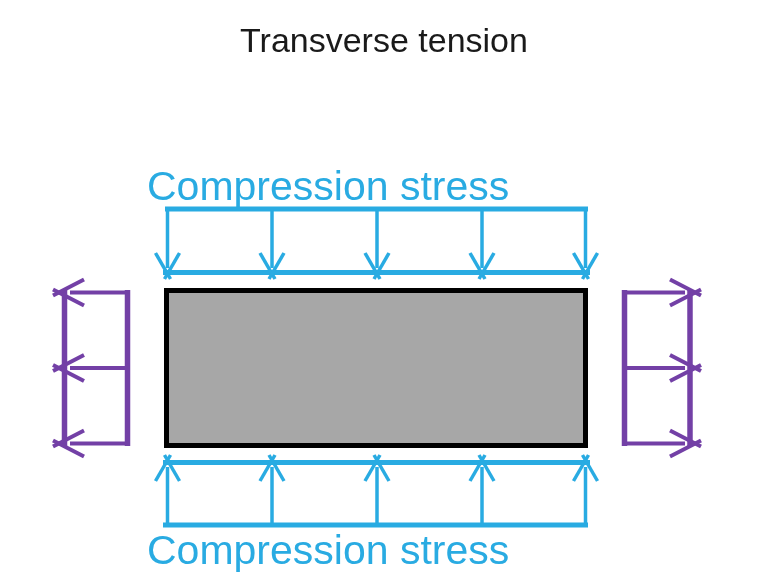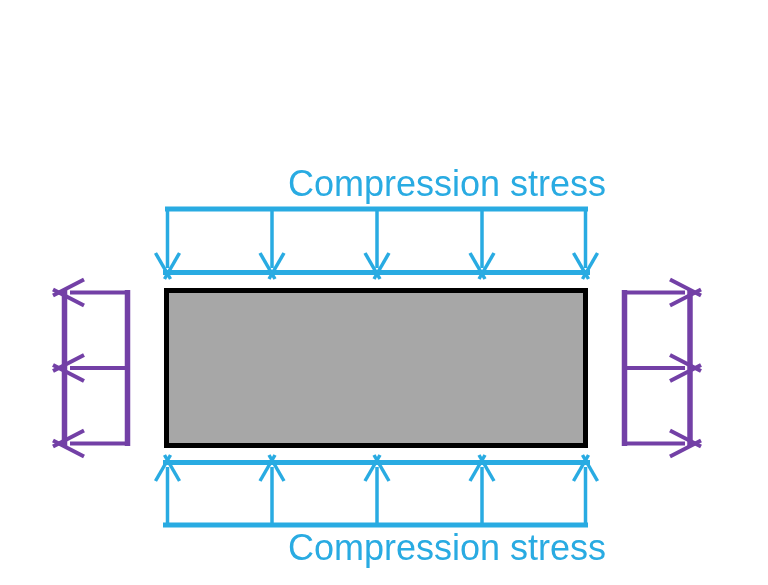--- a/index.html
+++ b/index.html
@@ -26,24 +26,24 @@
     left: 0;
     width: 768px;
     text-align: center;
     font-size: 34px;
     line-height: 1.1;
     color: var(--title_text, #1a1a1a);
     letter-spacing: 0px;
   }
   .load-label {
     position: absolute;
-    left: 179px;
+    left: 147px;
     width: 427px;
-    text-align: right;
-    font-size: 36px;
+    text-align: left;
+    font-size: 41px;
     line-height: 1.05;
     color: var(--compression, #29ABE2);
   }
   .top-label { top: 165px; }
   .bottom-label { top: 529px; }
 
   .c-stroke { stroke: var(--compression, #29ABE2); fill: none; }
   .t-stroke { stroke: var(--tension, #7340A6); fill: none; }
   .specimen {
     fill: var(--specimen_fill, #A7A7A7);
@@ -54,20 +54,21 @@
   .shaft { stroke-width: 3.5; }
   .t-shaft { stroke-width: 4; }
   .head  { stroke-width: 3.5; }
   .t-head { stroke-width: 4; }
 </style>
 </head>
 <body>
 
 <div class="canvas">
 
+  <div class="title">Transverse tension</div>
 
   <div class="load-label top-label">Compression stress</div>
 
   <div class="load-label bottom-label">Compression stress</div>
 
   <svg class="diagram-svg" width="768" height="585" viewBox="0 0 768 585">
 
     <rect class="specimen" x="166.5" y="290.5" width="419" height="155" stroke-width="5"></rect>
 
     <g>

